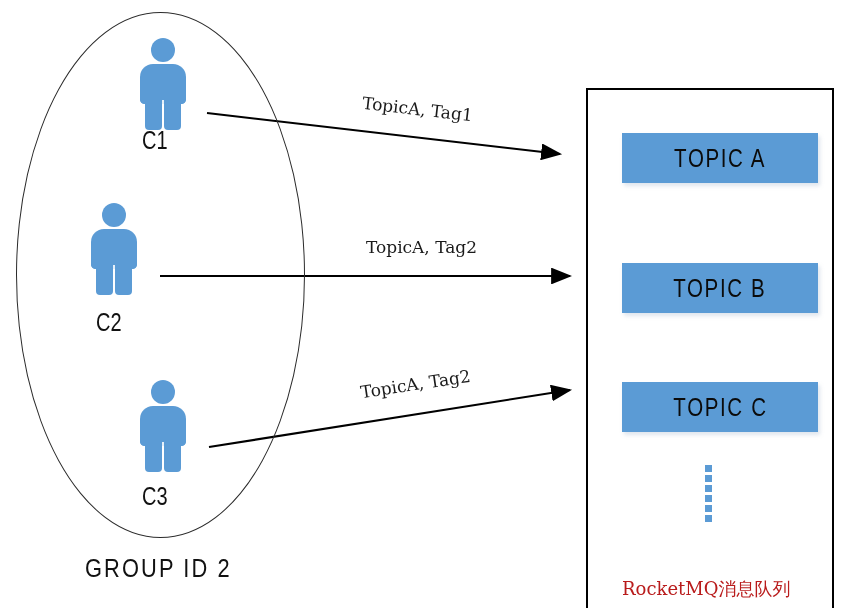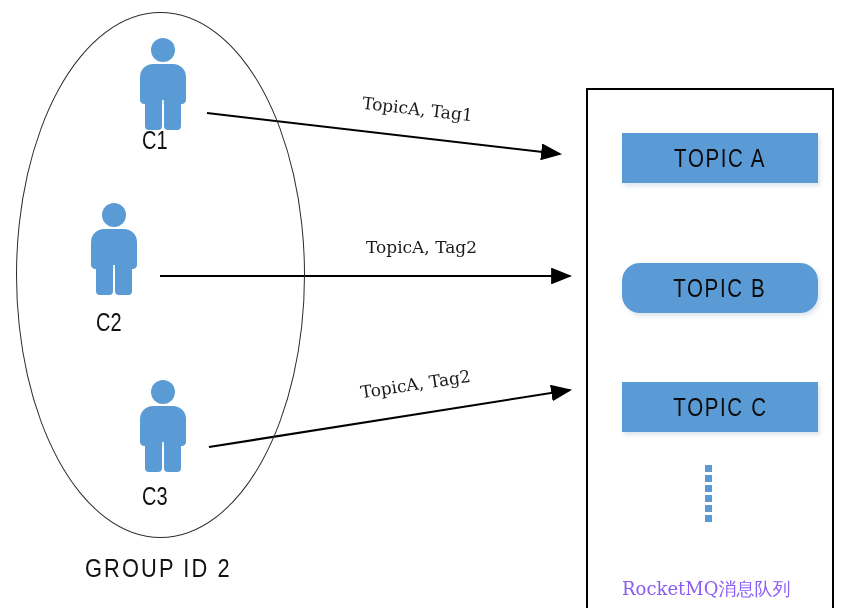--- a/index.html
+++ b/index.html
@@ -152,21 +152,21 @@
   }
   .topic-box .topic-text {
     font-family: "Liberation Sans Narrow", "Liberation Sans", sans-serif;
     font-size: 25px;
     color: #0b0b0b;
     letter-spacing: 2px;
     white-space: nowrap;
     transform: scaleX(0.82);
   }
   .topic-a { top: 43px; }
-  .topic-b { top: 173px; border-radius: 18px; }
+  .topic-b { top: 173px; }
   .topic-c { top: 292px; justify-content: center; }
 
   .dots-column {
     position: absolute;
     left: 117px;
     top: 375px;
     display: flex;
     flex-direction: column;
     gap: 3px;
   }
@@ -176,21 +176,21 @@
     height: 7px;
     background: #5B9BD5;
   }
 
   .broker-caption {
     position: absolute;
     left: 34px;
     top: 487px;
     font-family: "DejaVu Serif", "Liberation Serif", serif;
     font-size: 18px;
-    color: #8b5cf6;
+    color: #b91c1c;
     white-space: nowrap;
   }
 </style>
 </head>
 <body>
 
 <div id="canvas">
 
   <svg id="bg-svg" viewBox="0 0 867 608" xmlns="http://www.w3.org/2000/svg">
     <defs>

